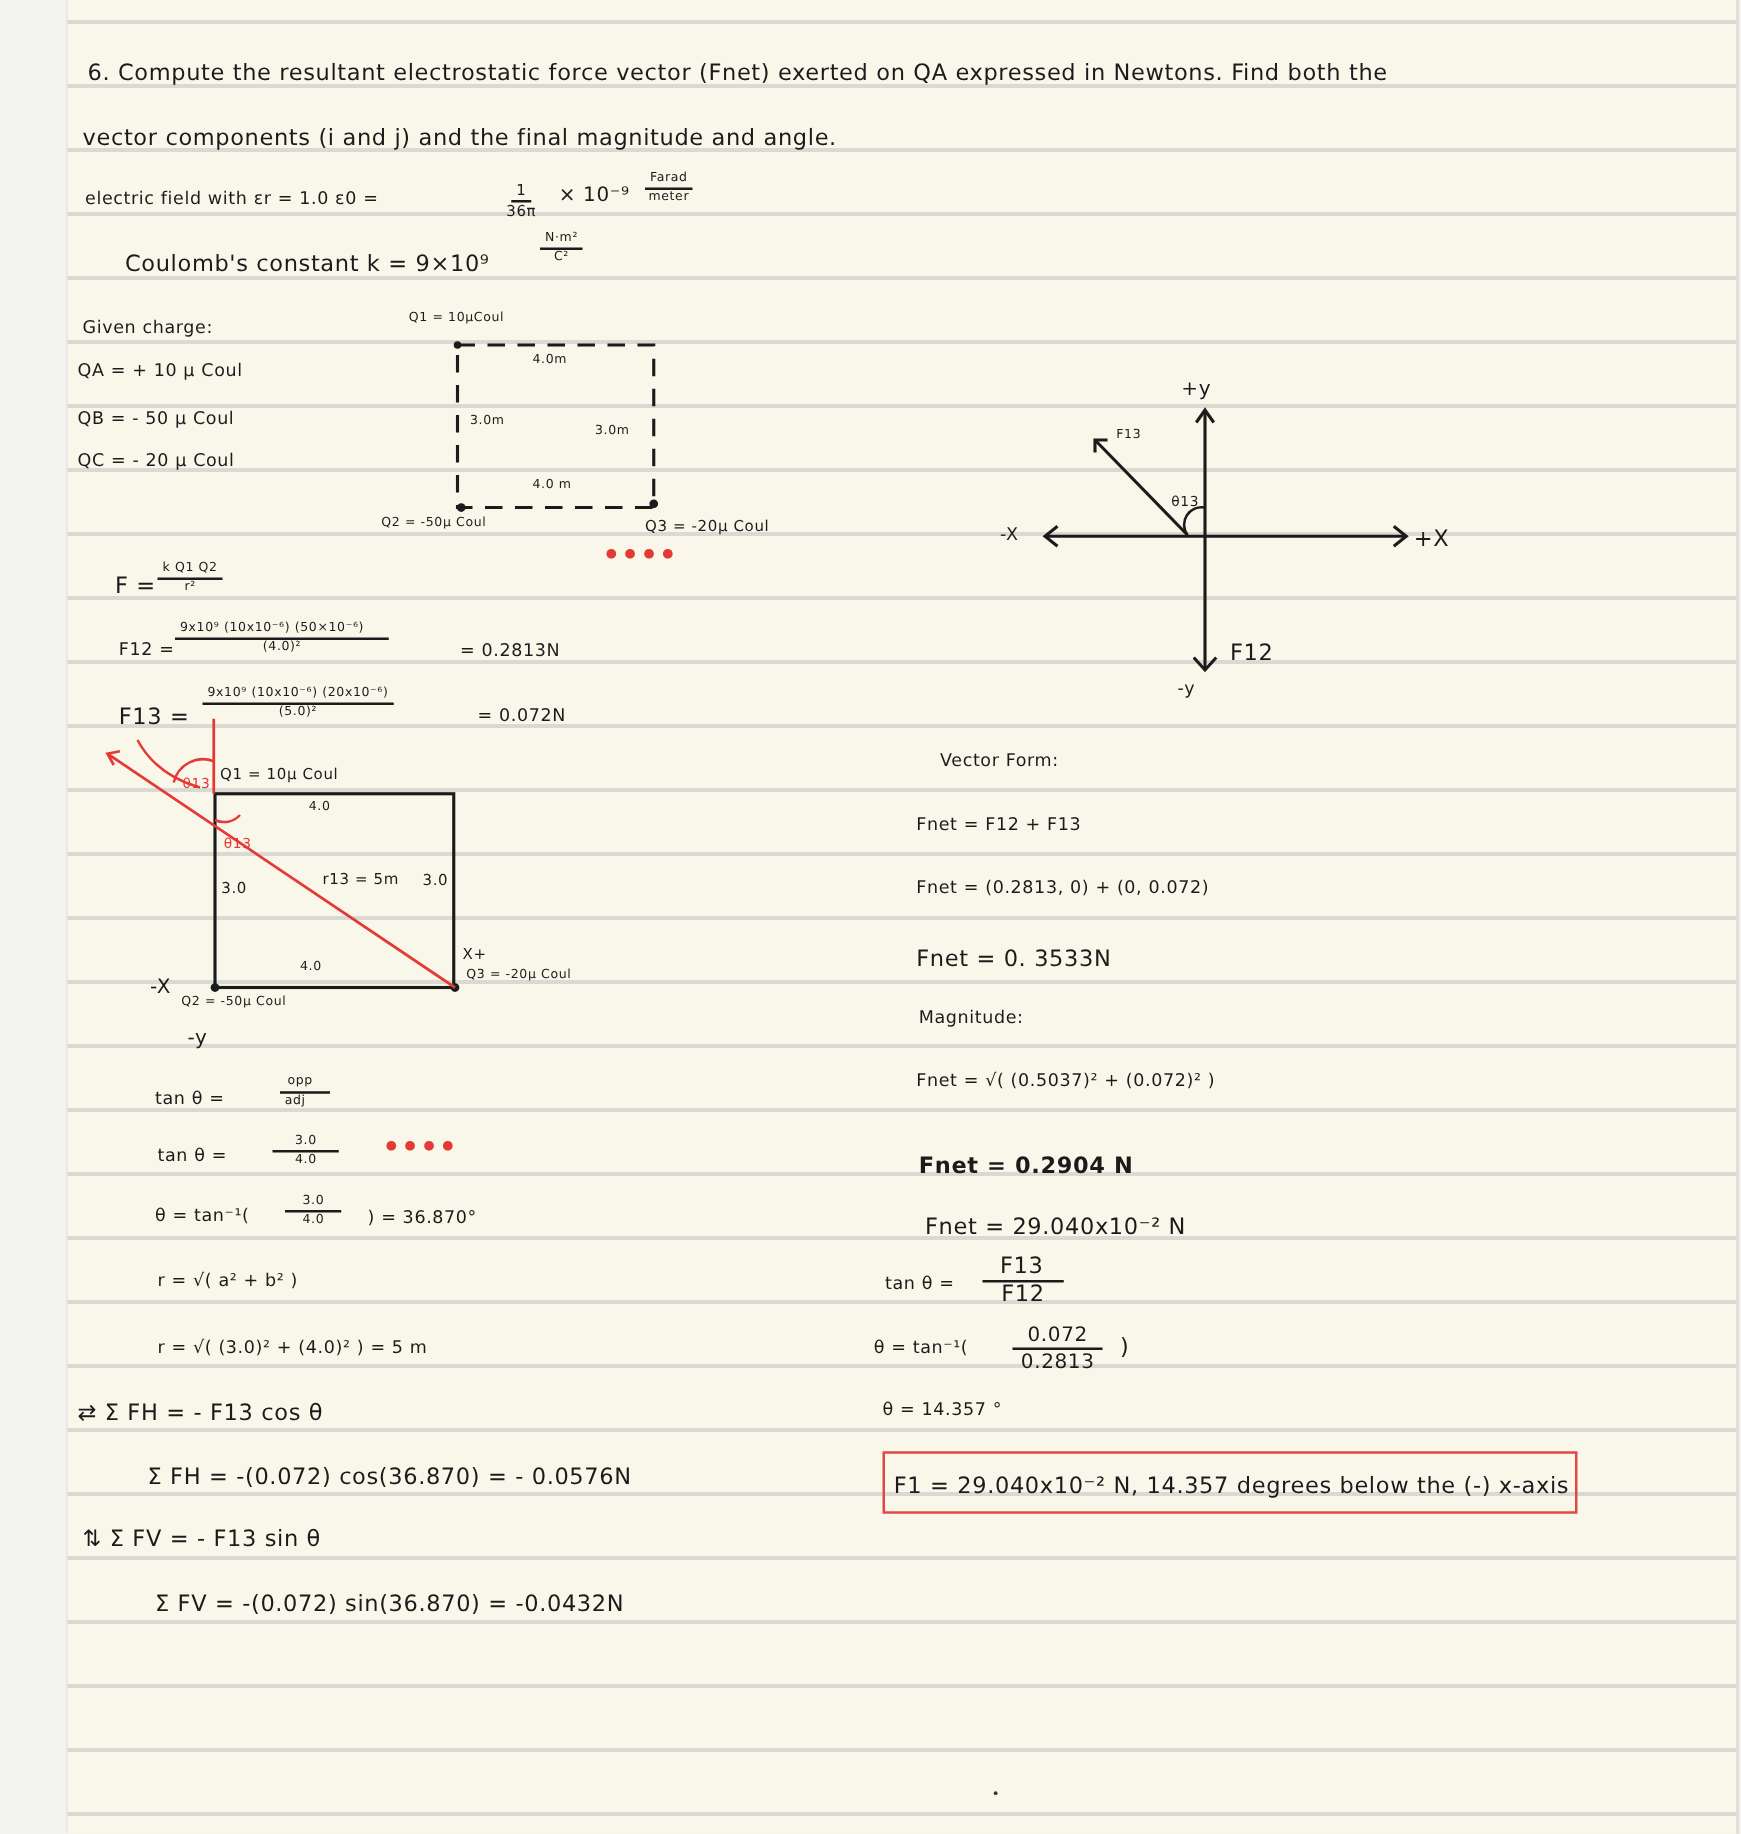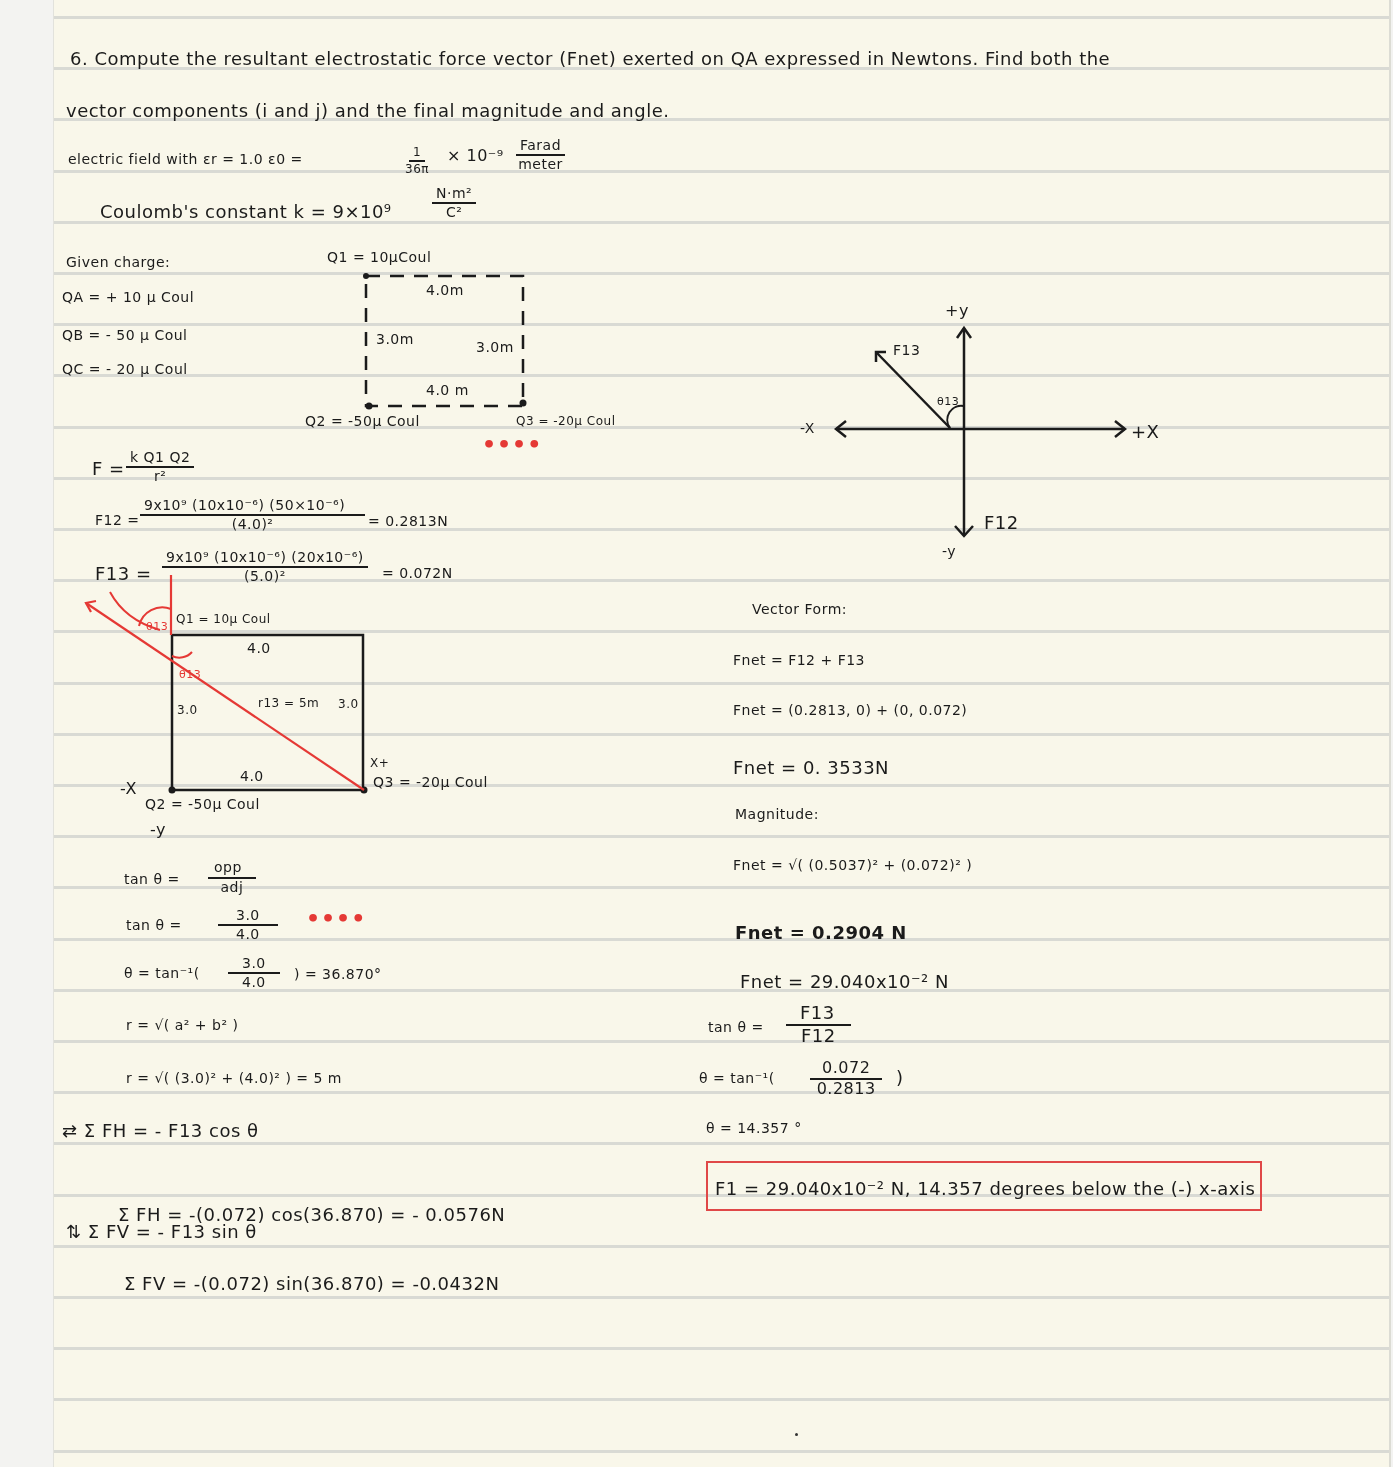--- a/index.html
+++ b/index.html
@@ -4,21 +4,21 @@
 <style>
   html,body{margin:0;padding:0;}
   body{width:1393px;height:1467px;background:#f3f3f1;position:relative;overflow:hidden;
        font-family:"DejaVu Sans","Liberation Sans",sans-serif;color:#1b1b1b;}
   .page{position:absolute;left:53px;top:0;width:1335px;height:1467px;background:#f9f7ea;
         border-left:1px solid #e2e2dc;border-right:2px solid #dcdcd4;
         background-image:repeating-linear-gradient(to bottom, transparent 0px, transparent 16px, #d9dad4 16px, #d9dad4 19px, transparent 19px, transparent 51.2px);}
   .t{position:absolute;white-space:nowrap;line-height:1;}
   .hw{font-family:"DejaVu Sans",sans-serif;letter-spacing:0.5px;}
   .s22{font-size:18px;} .s20{font-size:14px;} .s18{font-size:18px;} .s16{font-size:16px;}
-  .s14{font-size:14px;} .s12{font-size:12px;} .s11{font-size:11px;}
+  .s14{font-size:10px;} .s12{font-size:12px;} .s11{font-size:11px;}
   .frac{position:absolute;display:inline-flex;flex-direction:column;align-items:center;line-height:1.05;}
   .frac .num{border-bottom:2px solid #1b1b1b;padding:0 4px 1px 4px;}
   .frac .den{padding-top:1px;}
   .red{color:#e53935;}
   .dots{position:absolute;color:#e53935;font-size:22px;letter-spacing:1px;line-height:1;font-weight:bold;}
   .answer-box{position:absolute;left:706px;top:1161px;width:556px;height:50px;border:2px solid #e04848;box-sizing:border-box;}
   svg{position:absolute;overflow:visible;}
 </style>
 </head>
 <body>
@@ -120,40 +120,40 @@
 <div class="t hw s12" style="left:338px;top:698px;">3.0</div>
 <div class="t hw s14" style="left:240px;top:769px;">4.0</div>
 <div class="t hw s12" style="left:370px;top:757px;">X+</div>
 <div class="t hw s14" style="left:373px;top:775px;">Q3 = -20μ Coul</div>
 <div class="t hw s16" style="left:120px;top:781px;">-X</div>
 <div class="t hw s14" style="left:145px;top:797px;">Q2 = -50μ Coul</div>
 <div class="t hw s16" style="left:150px;top:822px;">-y</div>
 
 <div class="t hw s20" style="left:124px;top:872px;">tan θ =</div>
 <div class="frac hw s14" style="left:208px;top:860px;">
-  <span class="num" style="padding:0 14px 2px 6px;">opp</span>
+  <span class="num" style="padding:0 14px 2px 6px;margin-left:16px;">opp</span>
   <span class="den">adj</span>
 </div>
 <div class="t hw s20" style="left:126px;top:918px;">tan θ =</div>
 <div class="frac hw s14" style="left:218px;top:908px;">
   <span class="num" style="padding:0 18px 1px 18px;">3.0</span>
   <span class="den">4.0</span>
 </div>
 <div class="dots" style="left:306px;top:908px;">••••</div>
 <div class="t hw s20" style="left:124px;top:966px;">θ = tan⁻¹(</div>
 <div class="frac hw s14" style="left:228px;top:956px;">
   <span class="num" style="padding:0 14px 1px 14px;">3.0</span>
   <span class="den">4.0</span>
 </div>
 <div class="t hw s20" style="left:294px;top:967px;">) = 36.870°</div>
 <div class="t hw s20" style="left:126px;top:1018px;">r = √( a² + b² )</div>
 <div class="t hw s20" style="left:126px;top:1071px;">r = √( (3.0)² + (4.0)² )  = 5 m</div>
 
 <div class="t hw s22" style="left:62px;top:1122px;">⇄ Σ FH = - F13 cos θ</div>
-<div class="t hw s22" style="left:118px;top:1206px;">Σ FH = -(0.072) cos(36.870) = - 0.0576N</div>
+<div class="t hw s22" style="left:118px;top:1173px;">Σ FH = -(0.072) cos(36.870) = - 0.0576N</div>
 <div class="t hw s22" style="left:66px;top:1223px;">⇅ Σ FV = - F13 sin θ</div>
 <div class="t hw s22" style="left:124px;top:1275px;">Σ FV = -(0.072) sin(36.870) = -0.0432N</div>
 
 <div class="t hw s20" style="left:752px;top:602px;">Vector Form:</div>
 <div class="t hw s20" style="left:733px;top:653px;">Fnet = F12 + F13</div>
 <div class="t hw s20" style="left:733px;top:703px;">Fnet = (0.2813, 0) + (0, 0.072)</div>
 <div class="t hw s22" style="left:733px;top:759px;">Fnet = 0. 3533N</div>
 <div class="t hw s20" style="left:735px;top:807px;">Magnitude:</div>
 <div class="t hw s20" style="left:733px;top:858px;">Fnet = √( (0.5037)² + (0.072)² )</div>
 <div class="t hw s18" style="left:735px;top:924px;font-weight:bold;">Fnet = 0.2904 N</div>

